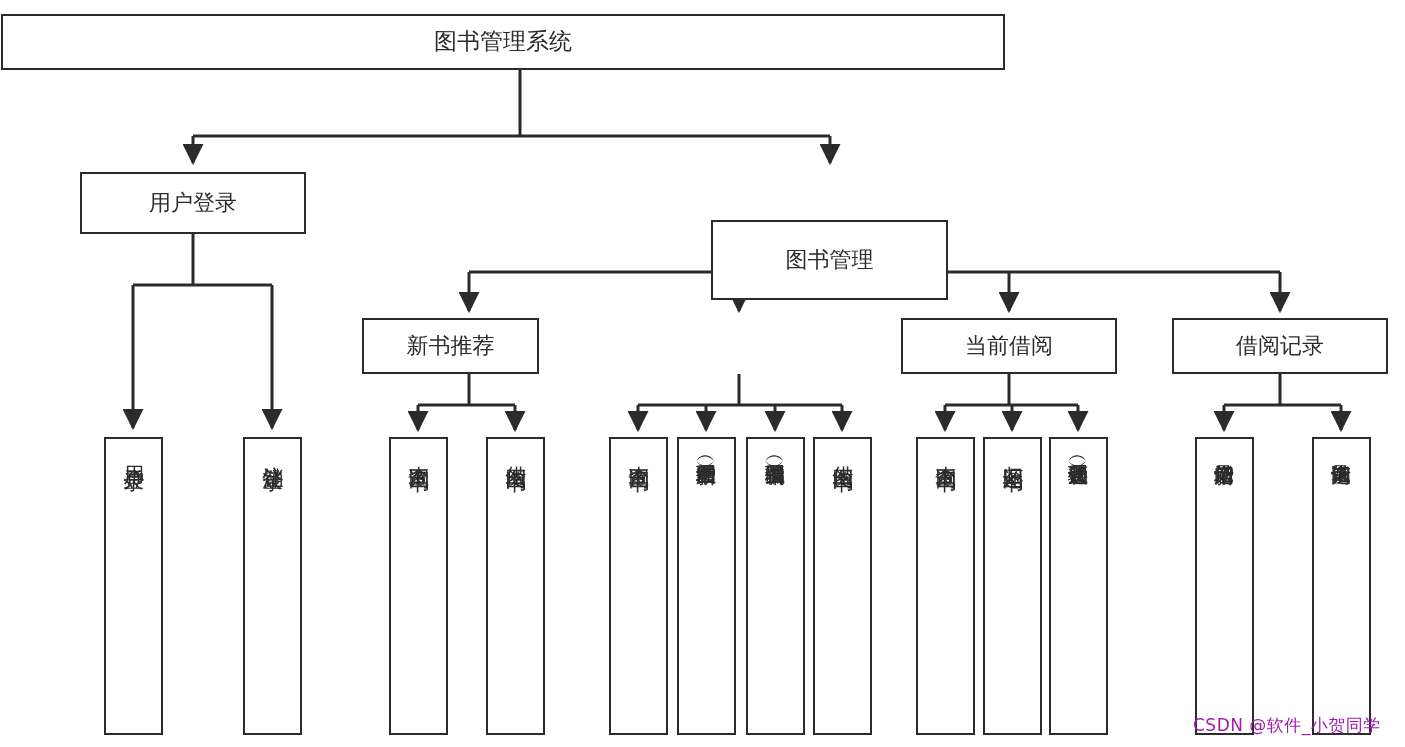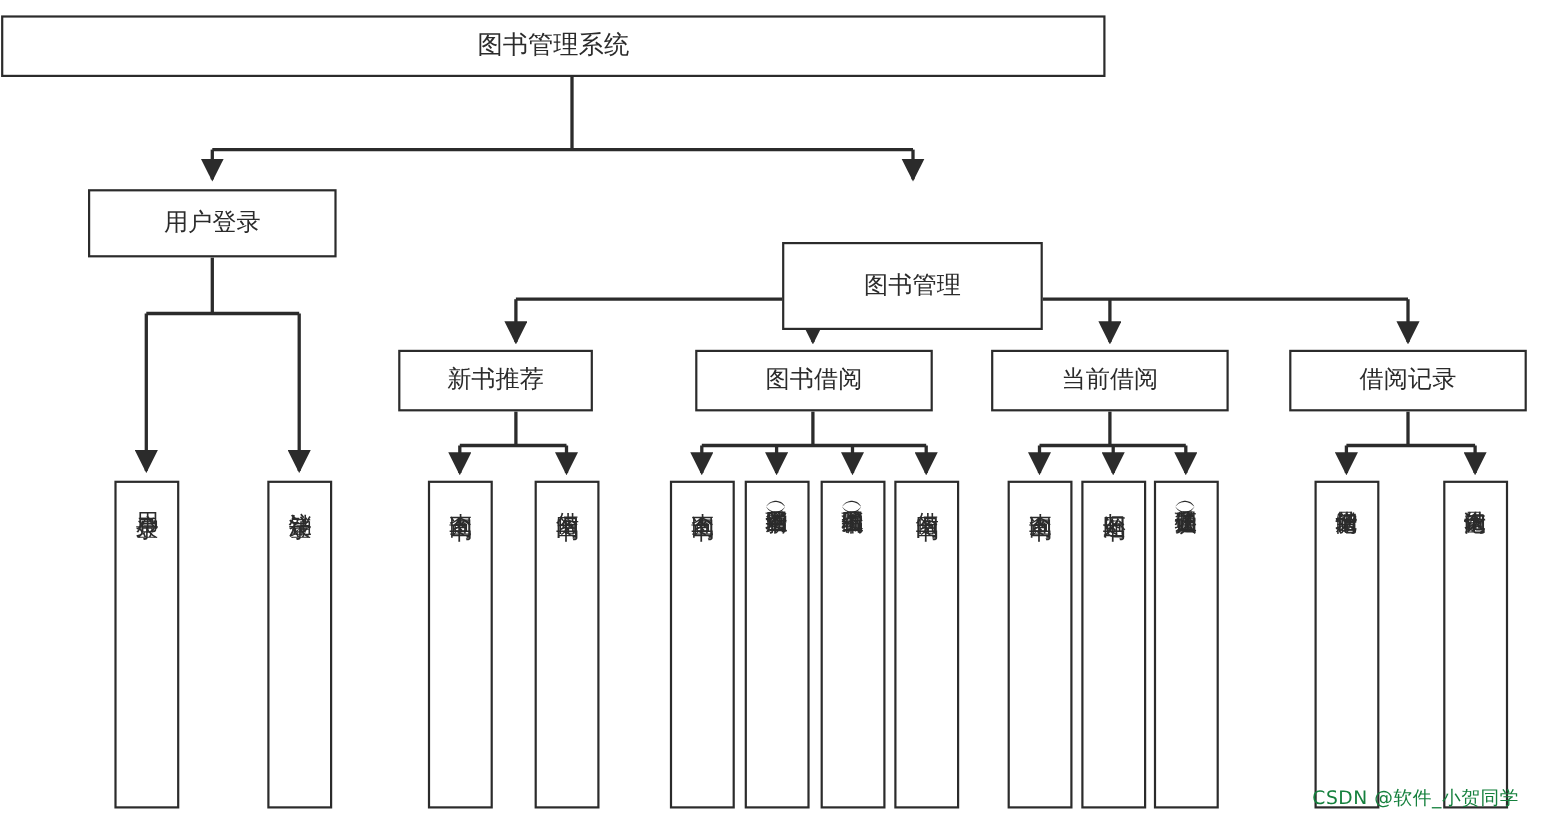--- a/index.html
+++ b/index.html
@@ -65,21 +65,21 @@
   }
   .node.vert.tight .node-label {
     font-size: 20px;
     letter-spacing: 0px;
   }
   #watermark {
     position: absolute;
     left: 1193px;
     top: 714px;
     font-size: 17px;
-    color: #15803d;
+    color: #a21caf;
     letter-spacing: 0.5px;
     white-space: nowrap;
     user-select: none;
   }
 </style>
 </head>
 <body>
 
 <div id="diagram-root">
 
@@ -140,23 +140,20 @@
   <div class="node horiz" style="left:80px; top:172px; width:226px; height:62px;">
     <span class="node-label">用户登录</span>
   </div>
   <div class="node horiz" style="left:711px; top:172px; width:237px; height:80px;margin-top:48px;">
     <span class="node-label">图书管理</span>
   </div>
 
   <div class="node horiz" style="left:362px; top:318px; width:177px; height:56px;">
     <span class="node-label">新书推荐</span>
   </div>
-  <div class="node horiz" style="left:632px; top:318px; width:216px; height:56px;">
-    <span class="node-label">图书借阅</span>
-  </div>
   <div class="node horiz" style="left:901px; top:318px; width:216px; height:56px;">
     <span class="node-label">当前借阅</span>
   </div>
   <div class="node horiz" style="left:1172px; top:318px; width:216px; height:56px;">
     <span class="node-label">借阅记录</span>
   </div>
 
   <div class="node vert" style="left:104px; top:437px; width:59px; height:298px;">
     <span class="node-label">用户登录</span>
   </div>

